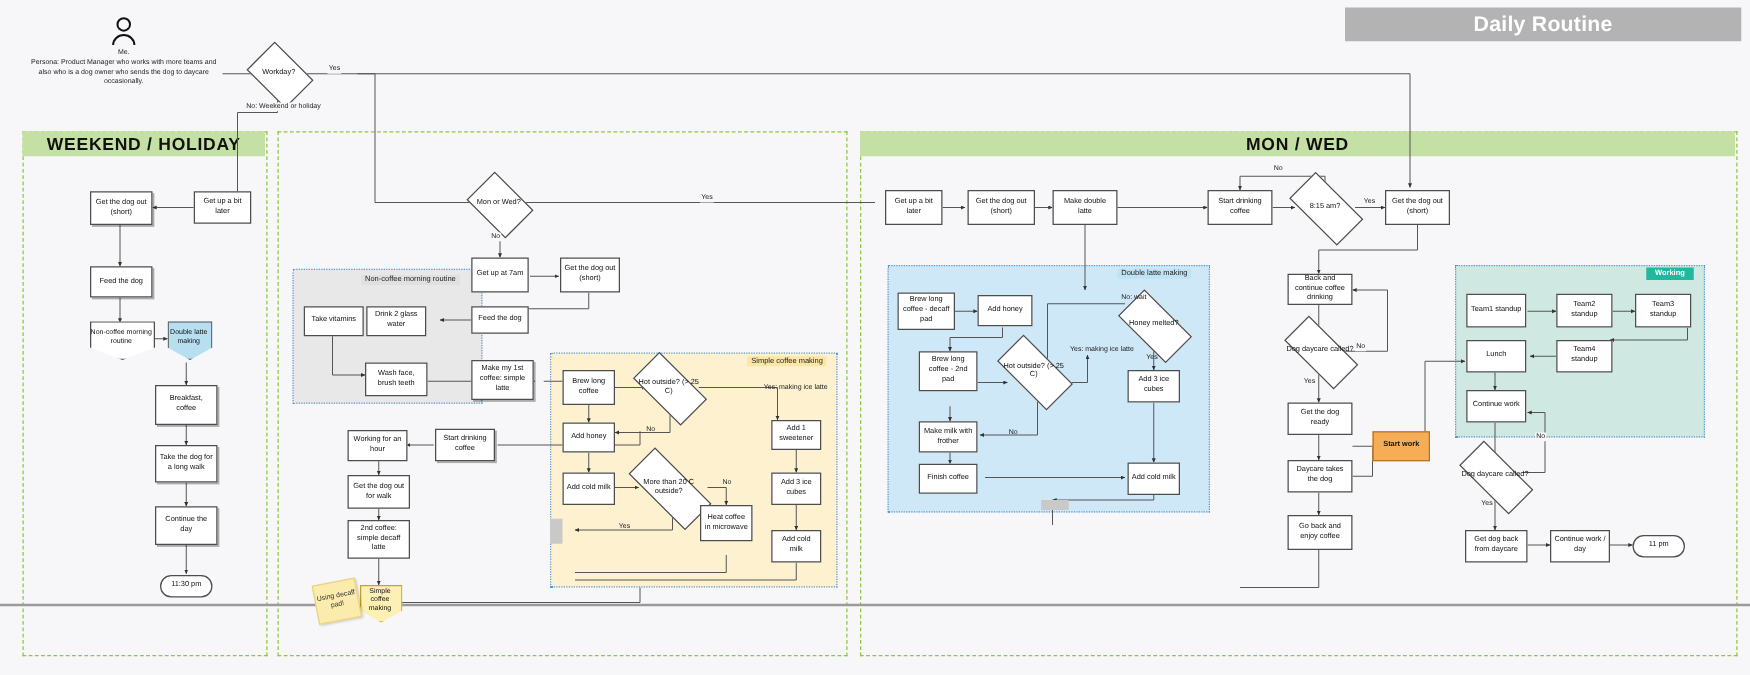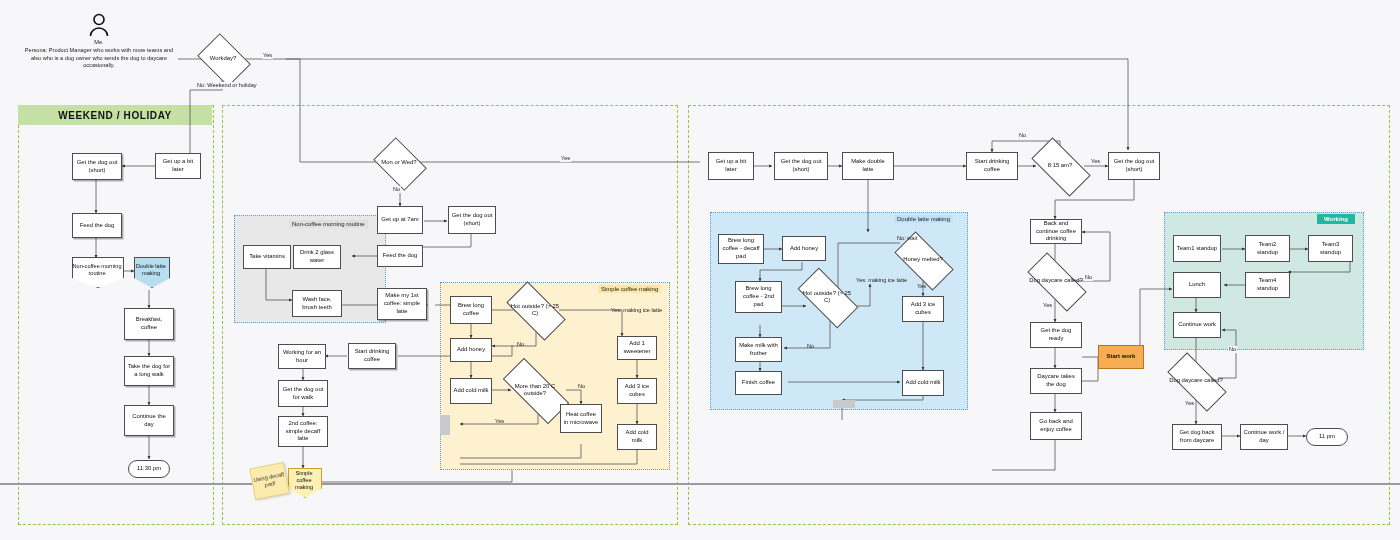--- a/index.html
+++ b/index.html
@@ -9,21 +9,21 @@
   svg.wires{position:absolute;left:0;top:0;width:1400px;height:540px;pointer-events:none;}
 
   
   .title-bar{position:absolute;left:1076px;top:6px;width:317px;height:27px;background:#b3b3b3;
              display:flex;align-items:center;justify-content:center;}
   .title-bar span{color:#ffffff;font-size:17px;font-weight:bold;letter-spacing:.2px;}
 
   
   .lane{position:absolute;border:1.5px dashed #8dc63f;background:transparent;}
   .lane-head{position:absolute;background:#c5e0a5;display:flex;align-items:center;justify-content:center;}
-  .lane-head span{font-size:10px;font-weight:bold;letter-spacing:.6px;color:#111;}
+  .lane-head span{font-size:14px;font-weight:bold;letter-spacing:.6px;color:#111;}
 
   
   .persona{position:absolute;left:24px;top:12px;width:150px;text-align:center;}
   .persona .me{font-size:5.6px;color:#222;margin-top:1px;}
   .persona .bio{font-size:5.6px;line-height:1.38;color:#222;margin-top:2px;}
   .persona svg{display:block;margin:0 auto;}
 
   
   .node{position:absolute;box-sizing:border-box;background:#ffffff;border:1px solid #4d4d4d;
         display:flex;align-items:center;justify-content:center;text-align:center;
@@ -75,38 +75,44 @@
 
   
   .stub{position:absolute;background:#c9c9c9;}
   .hrule{position:absolute;background:#9a9a9a;height:1.5px;}
 </style>
 </head>
 <body>
 
 <div class="stage">
 
+  <div class="title-bar">
+    <span>Daily Routine</span>
+  </div>
 
   <div class="persona">
     <svg width="26" height="26" viewBox="0 0 26 26">
       <circle cx="13" cy="7.5" r="5" fill="none" stroke="#111" stroke-width="1.6"></circle>
       <path d="M4.5 24 a8.5 8 0 0 1 17 0" fill="none" stroke="#111" stroke-width="1.6"></path>
     </svg>
     <div class="me">Me.</div>
     <div class="bio">Persona: Product Manager who works with  more teams and also who is a dog owner who sends the dog to daycare occasionally.</div>
   </div>
 
   <div class="lane" style="left:18px;top:105px;width:194px;height:418px;"></div>
   <div class="lane-head" style="left:18px;top:105px;width:194px;height:20px;">
     <span>WEEKEND / HOLIDAY</span>
   </div>
 
   <div class="lane" style="left:222px;top:105px;width:454px;height:418px;"></div>
 
   <div class="lane" style="left:688px;top:105px;width:700px;height:418px;"></div>
+  <div class="lane-head" style="left:688px;top:105px;width:700px;height:20px;">
+    <span>MON / WED</span>
+  </div>
 
   <div class="grp grp-gray" style="left:234px;top:215px;width:152px;height:108px;"></div>
   <div class="grp-label gy" style="left:289px;top:220px;">Non-coffee morning routine</div>
 
   <div class="grp grp-yellow" style="left:440px;top:282px;width:230px;height:188px;"></div>
   <div class="grp-label yl" style="left:598px;top:285px;">Simple coffee making</div>
 
   <div class="grp grp-cyan" style="left:710px;top:212px;width:258px;height:198px;"></div>
   <div class="grp-label cy" style="left:894px;top:215px;">Double latte making</div>
 

